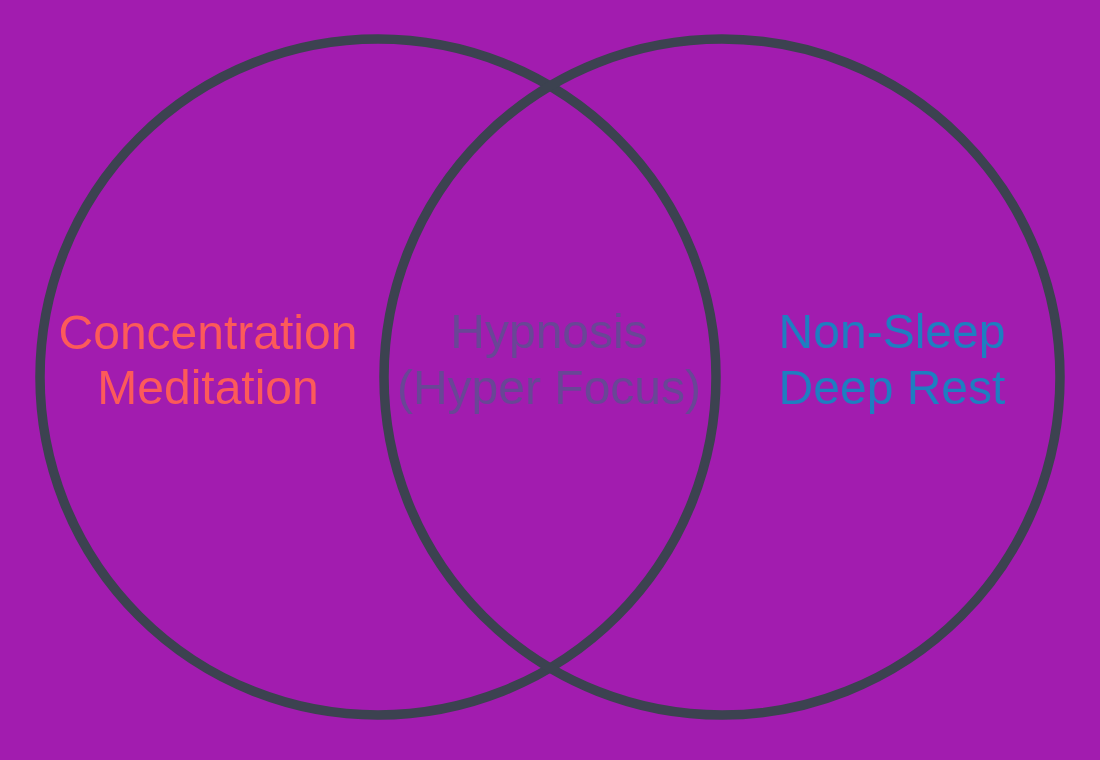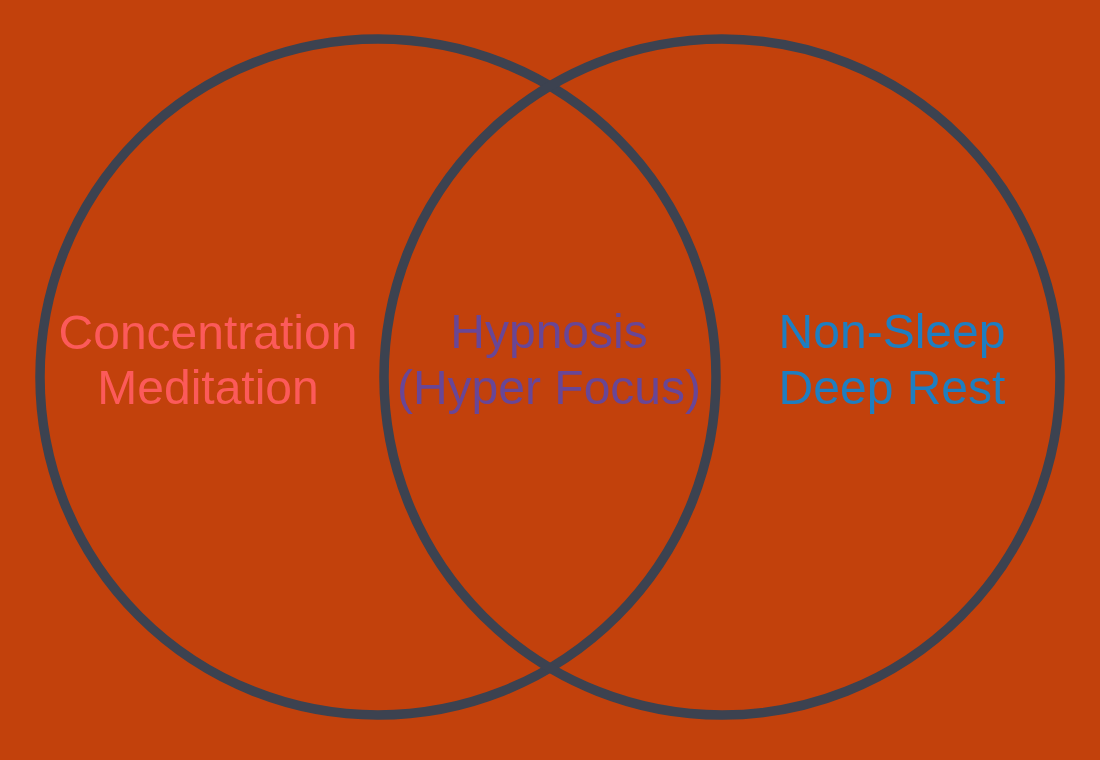--- a/index.html
+++ b/index.html
@@ -4,21 +4,21 @@
 <style>
   html, body {
     margin: 0;
     padding: 0;
     background: #ffffff;
   }
   .canvas {
     position: relative;
     width: 1100px;
     height: 760px;
-    background: #c2410c;
+    background: #a21caf;
     overflow: hidden;
     font-family: "Liberation Sans", sans-serif;
   }
   .venn-svg {
     position: absolute;
     left: 0;
     top: 0;
     display: block;
   }
   .venn-circle {

